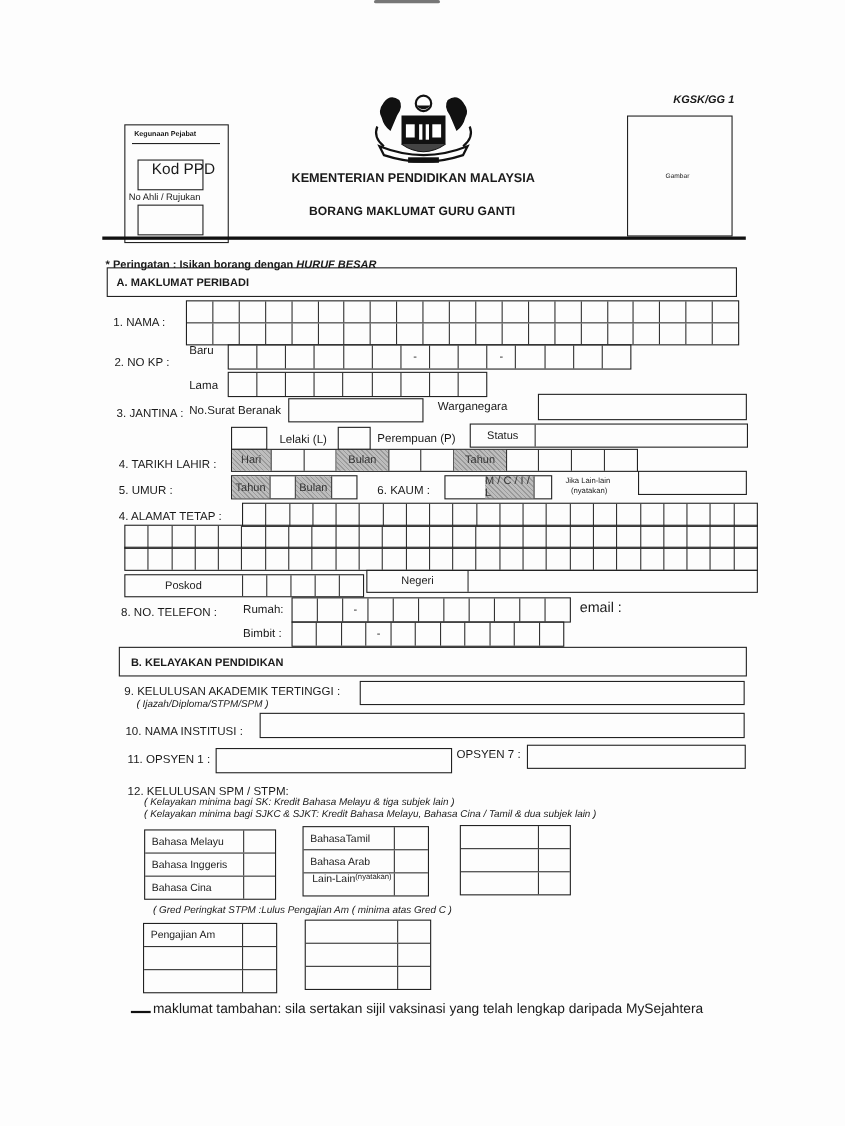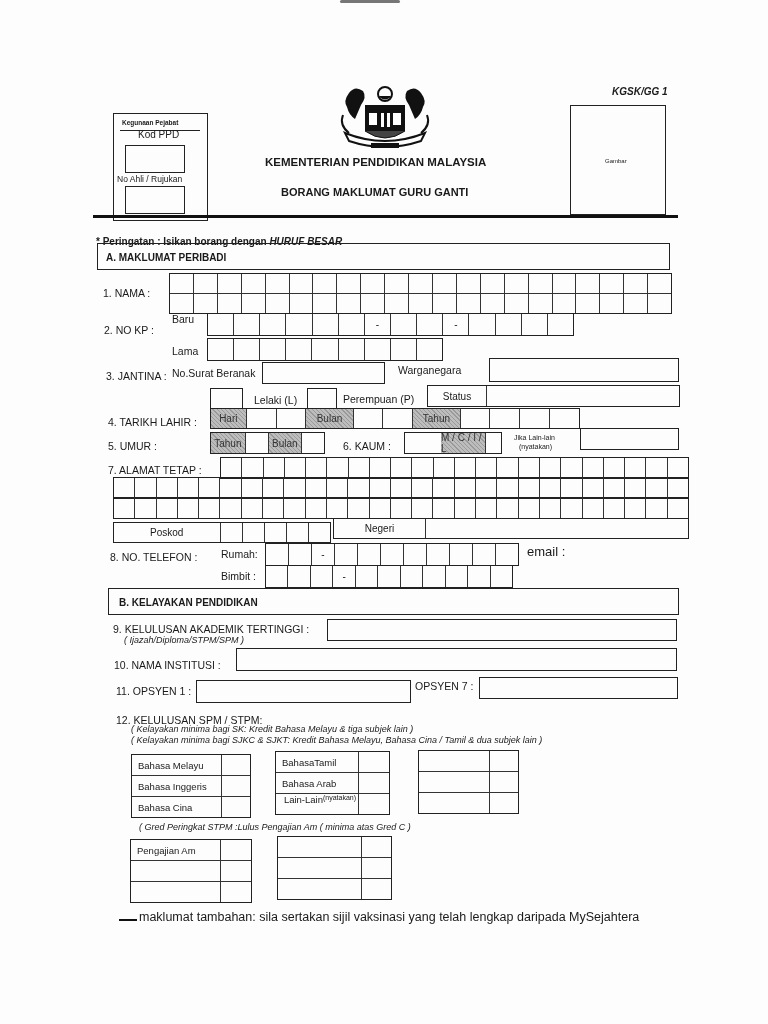--- a/index.html
+++ b/index.html
@@ -29,21 +29,21 @@
 </head>
 <body>
 
 <div class="abs" style="left:340px;top:0;width:60px;height:3px;background:#777;border-radius:2px;"></div>
 
 <div class="txt ital bold" style="left:612px;top:87px;font-size:10px;">KGSK/GG 1</div>
 
 <div class="box" style="left:113px;top:113px;width:95px;height:108px;">
   <div class="txt bold" style="left:8px;top:6px;font-size:6.5px;">Kegunaan Pejabat</div>
   <div class="abs" style="left:6px;top:16px;width:80px;height:1px;background:#222;"></div>
-  <div class="txt" style="left:24px;top:16px;font-size:10px;">Kod PPD</div>
+  <div class="txt" style="left:24px;top:32px;font-size:14px;">Kod PPD</div>
   <input class="field" style="left: 11px; top: 31px; width: 60px; height: 28px;">
   <div class="txt" style="left:3px;top:61px;font-size:8.5px;">No Ahli / Rujukan</div>
   <input class="field" style="left: 11px; top: 72px; width: 60px; height: 28px;">
 </div>
 
 <div class="abs" style="left:335px;top:83px;width:100px;height:70px;">
   <svg width="100" height="70" viewBox="0 0 100 70">
     <circle cx="50" cy="11" r="7" fill="none" stroke="#111" stroke-width="2"></circle>
     <path d="M44 13 A7 7 0 0 0 56 13" fill="#111"></path>
     <path d="M14 10 q6 -8 14 -2 q4 6 -2 14 l-6 14 q-6 -4 -8 -12 q-4 -6 2 -14z" fill="#111"></path>
@@ -198,21 +198,21 @@
 </div>
 <div class="txt" style="left:343px;top:441px;">6. KAUM :</div>
 <div class="grid" style="left:404px;top:432px;width:98px;height:22px;padding-left:36px;">
   <div class="c stamp" style="flex:3;">M / C / I / L</div>
   <div class="c"></div>
 </div>
 <div class="txt xs" style="left:514px;top:434px;">Jika Lain-lain</div>
 <div class="txt xs" style="left:519px;top:443px;">(nyatakan)</div>
 <input class="field" style="left: 580px; top: 428px; width: 99px; height: 22px;">
 
-<div class="txt" style="left:108px;top:465px;">7. ALAMAT TETAP :</div>
+<div class="txt" style="left:108px;top:465px;">4. ALAMAT TETAP :</div>
 <div class="grid" id="alamat-row1" style="left:220px;top:457px;width:469px;height:22px;">
     <div class="c"></div>
     <div class="c"></div>
     <div class="c"></div>
     <div class="c"></div>
     <div class="c"></div>
     <div class="c"></div>
     <div class="c"></div>
     <div class="c"></div>
     <div class="c"></div>

